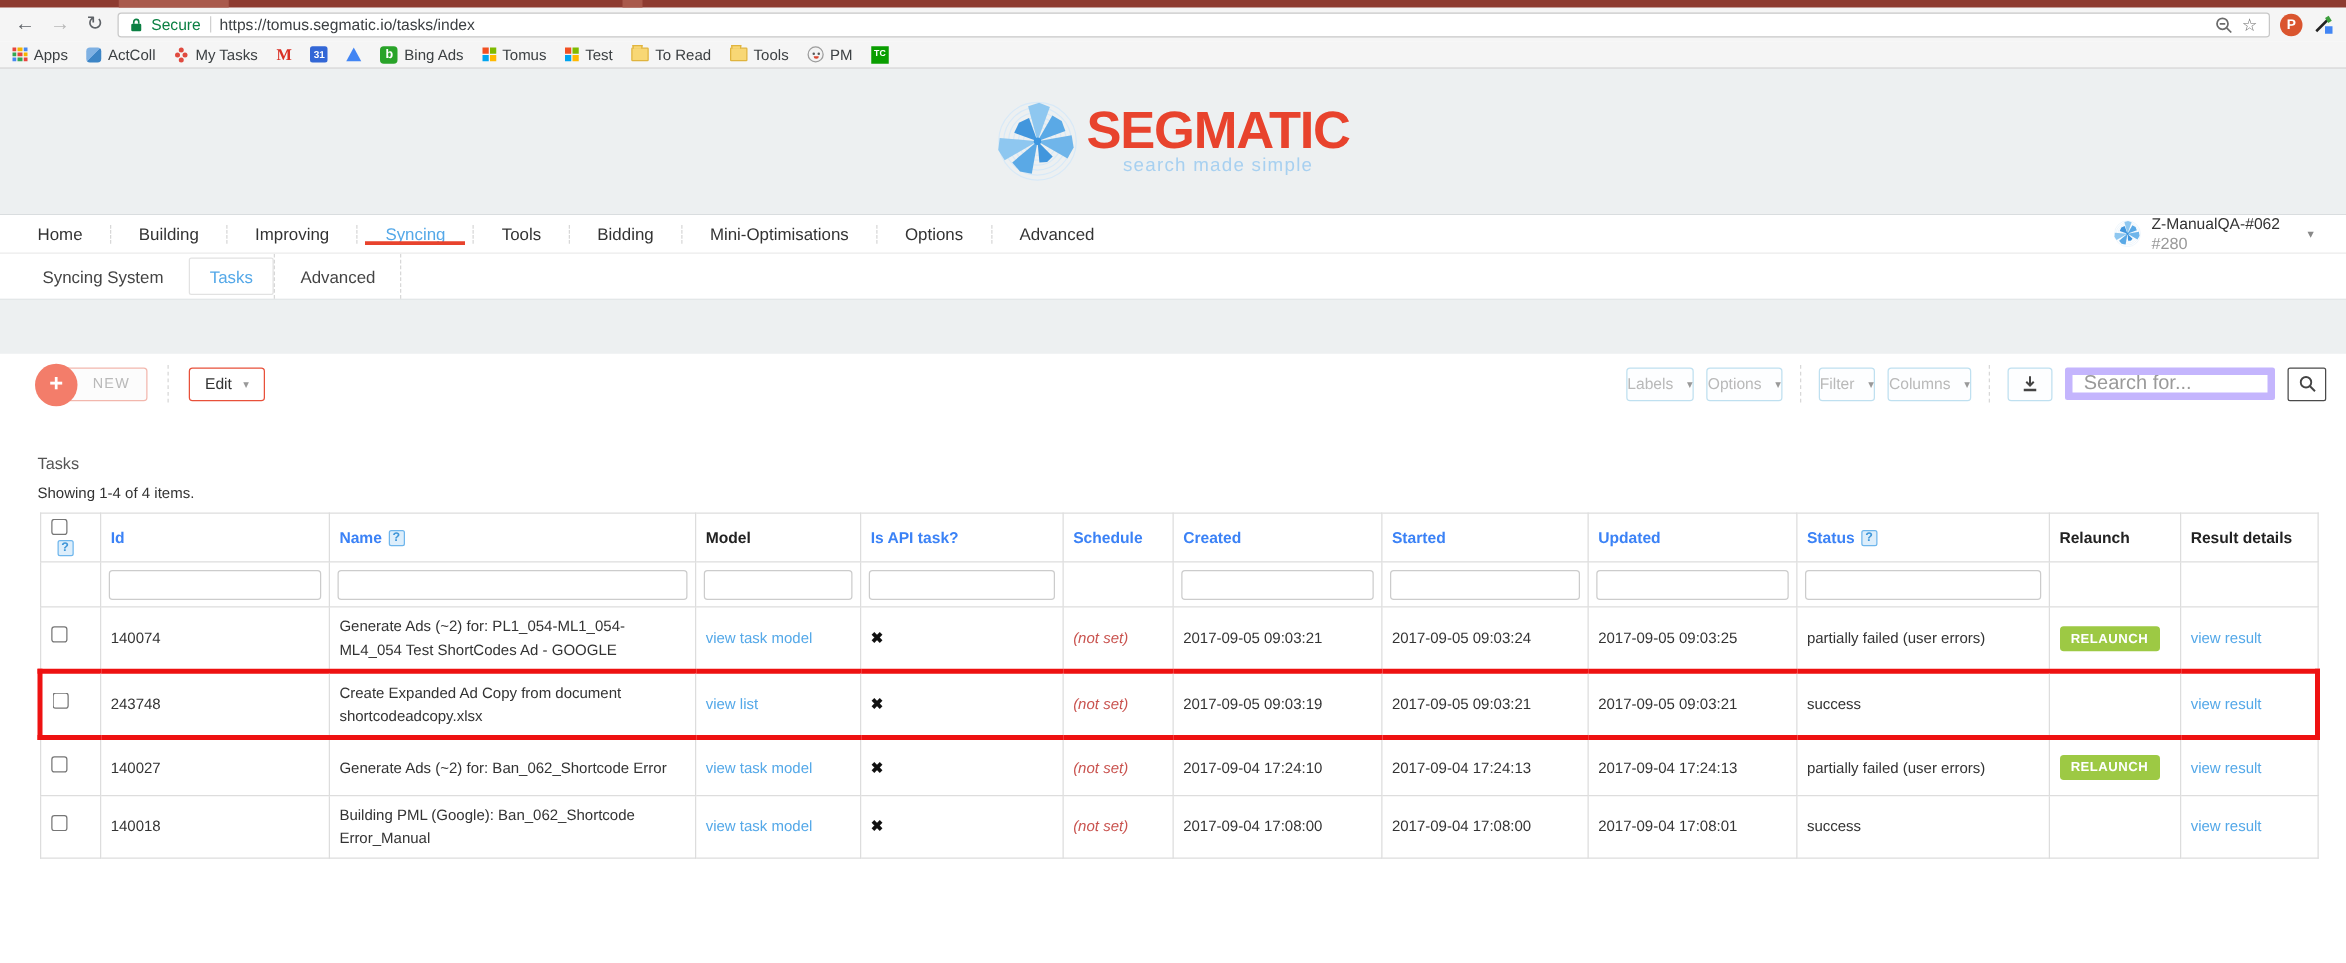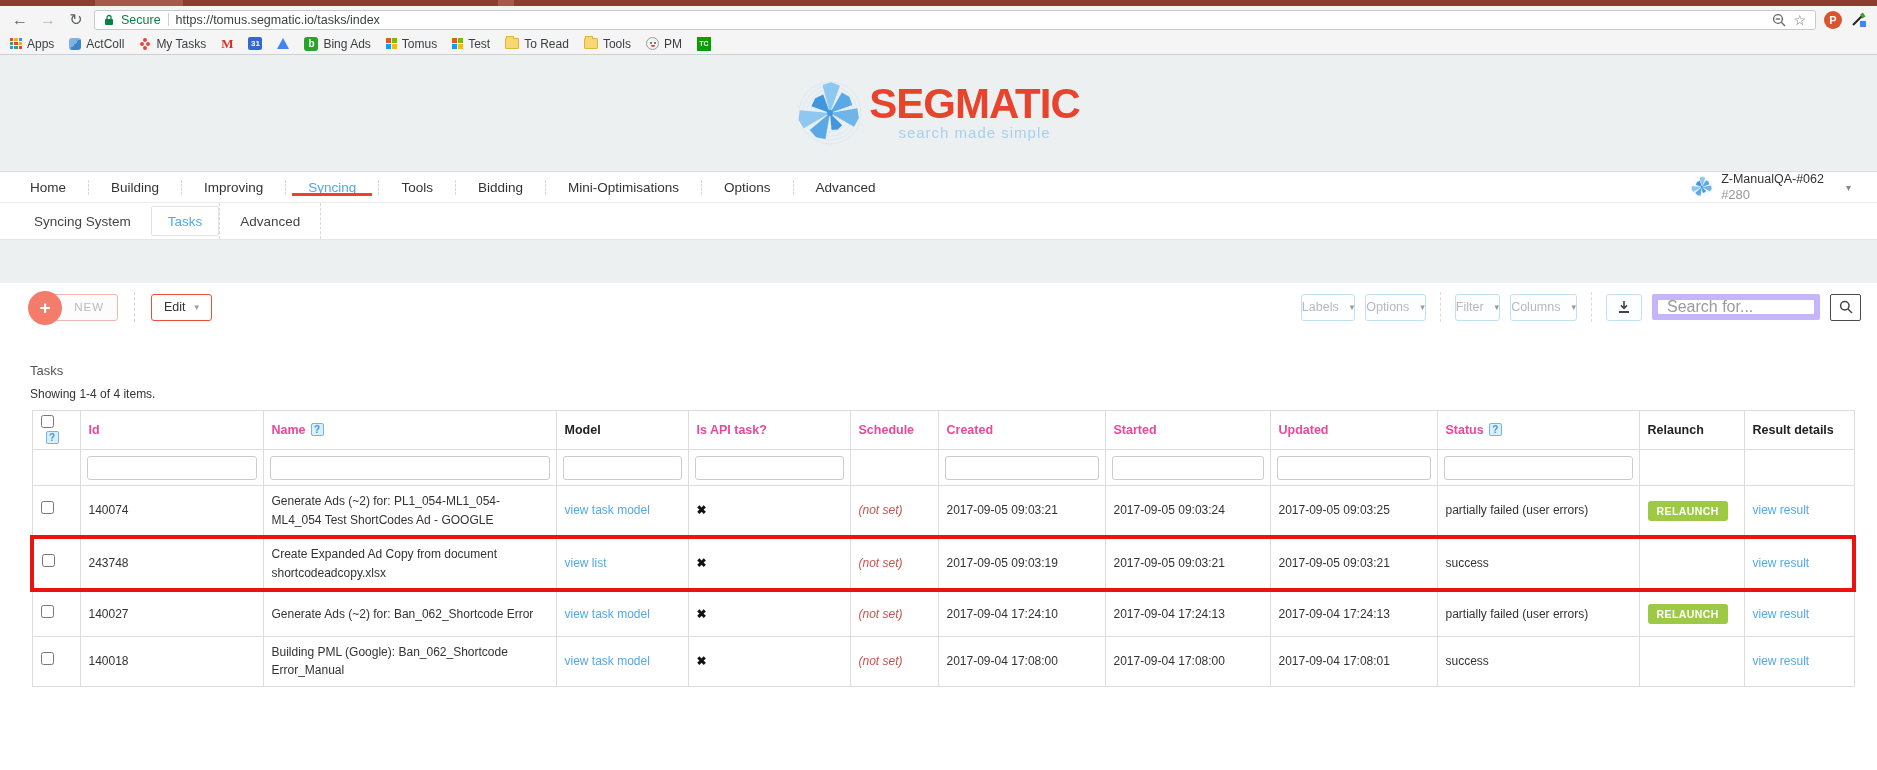--- a/index.html
+++ b/index.html
@@ -115,21 +115,21 @@
 
   
   .content { margin:0 25px 0 30px; }
   .section-title { margin-top:32px; font-size:13px; color:#555; }
   .summary { margin-top:9px; margin-bottom:9px; font-size:12px; color:#333; }
   .summary b { font-weight:normal; }
 
   table.grid { border-collapse:collapse; width:1822px; table-layout:fixed; }
   .grid th, .grid td { border:1px solid #ddd; overflow:hidden; }
   .grid thead th { padding:4px 8px; text-align:left; font-size:12.5px; font-weight:bold; color:#222; height:26px; }
-  .sortable { color:#ec4899; cursor:pointer; text-decoration:none; }
+  .sortable { color:#3b82f6; cursor:pointer; text-decoration:none; }
   .help-badge { display:inline-block; width:13px; height:13px; line-height:12px; text-align:center;
                 border:1px solid #6fb6ec; color:#3f96d8; background:#ddeefb; font-size:10px; font-weight:bold;
                 border-radius:2px; margin-left:5px; vertical-align:1px; cursor:pointer; }
   .filter-row td { padding:5px 6px; height:36px; }
   .filter-row input { width:100%; height:24px; border:1px solid #ccc; border-radius:3px; padding:0 6px;
                       font-size:12px; font-family:"Liberation Sans", sans-serif; }
   .grid tbody td { padding:6px 8px; font-size:12px; color:#333; height:46px; vertical-align:middle; line-height:1.55; }
   .cell-id { color:#555; }
   .link { color:#54a8e8; cursor:pointer; text-decoration:none; }
   .xmark { font-weight:bold; color:#111; }

